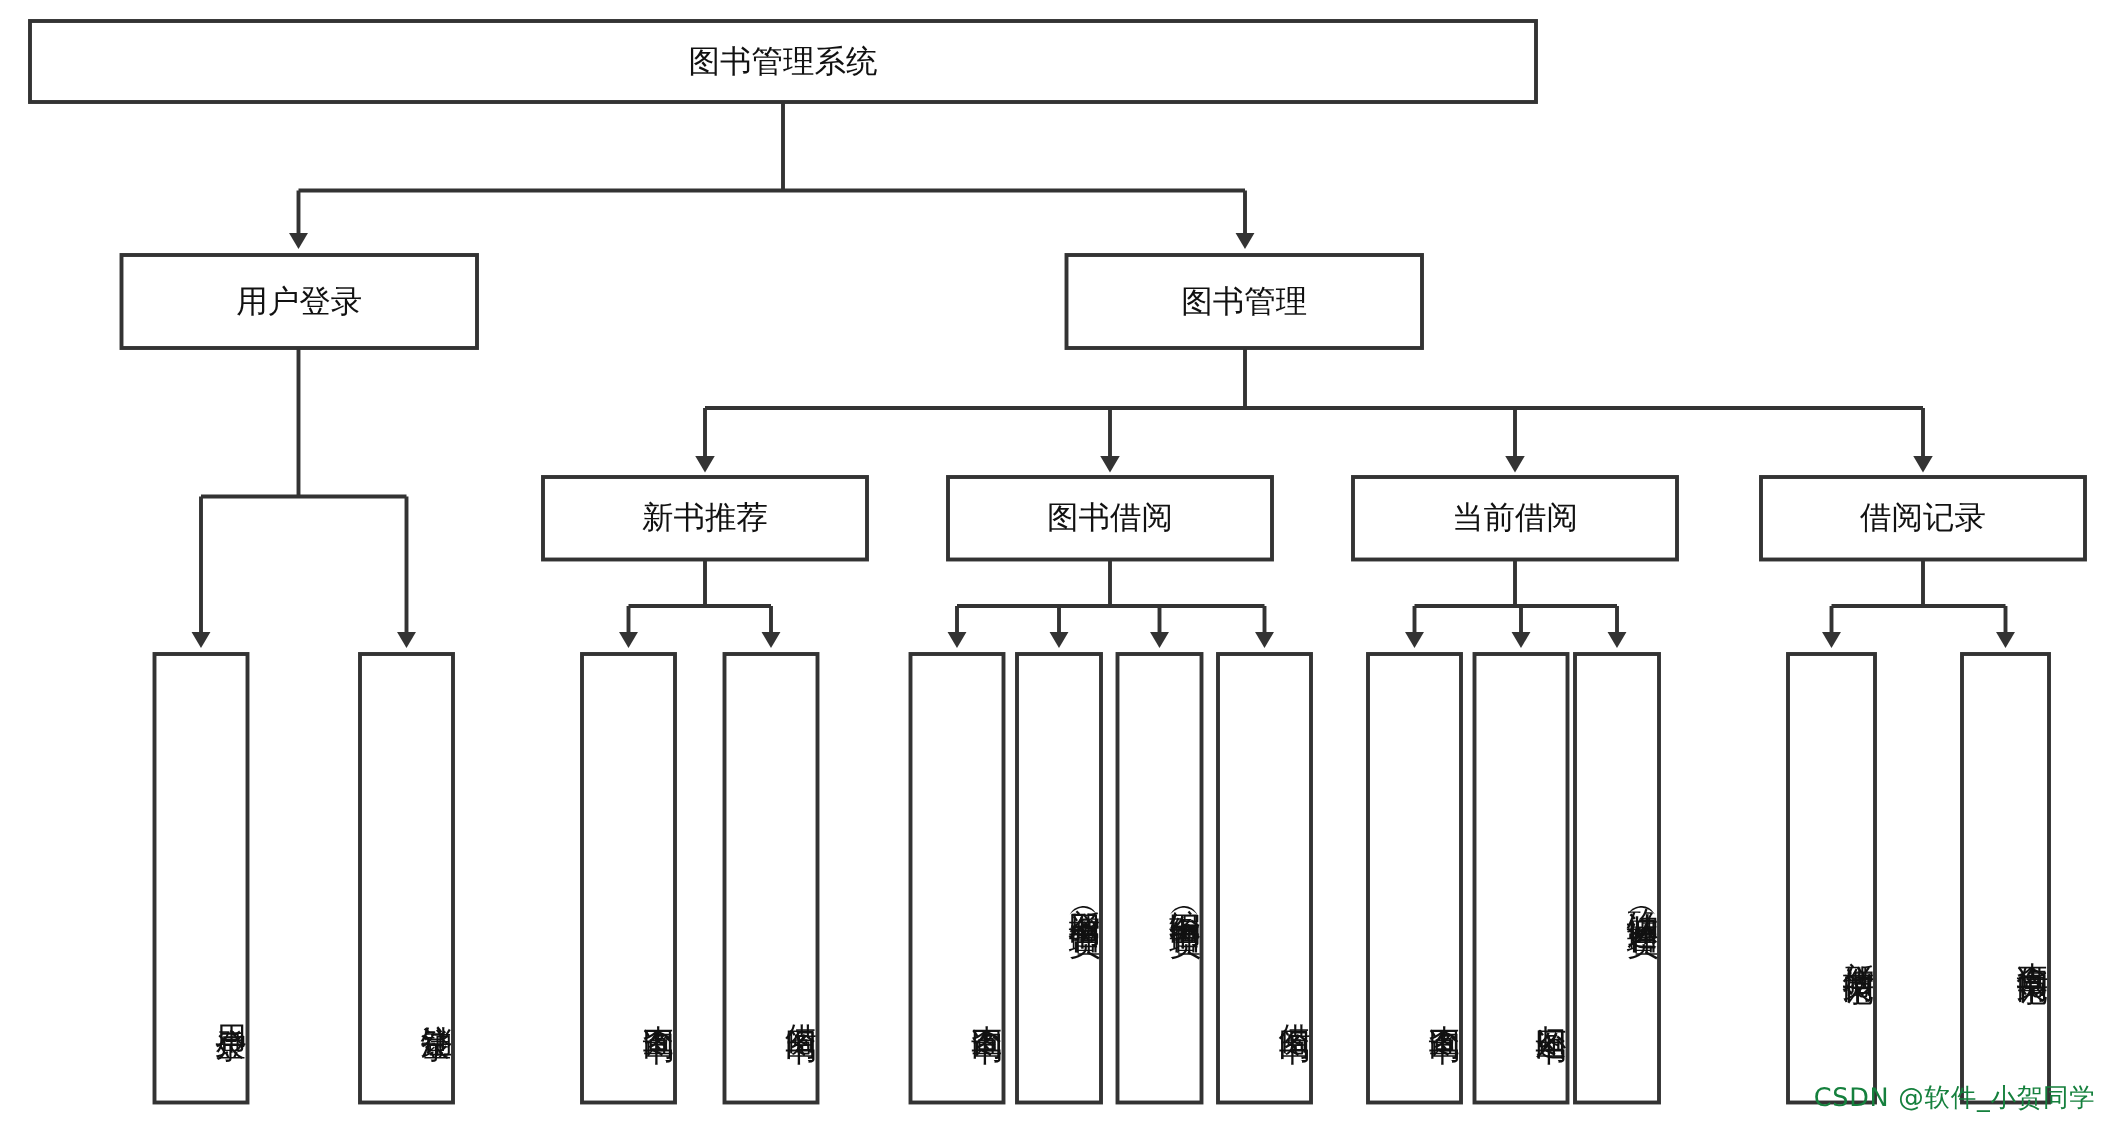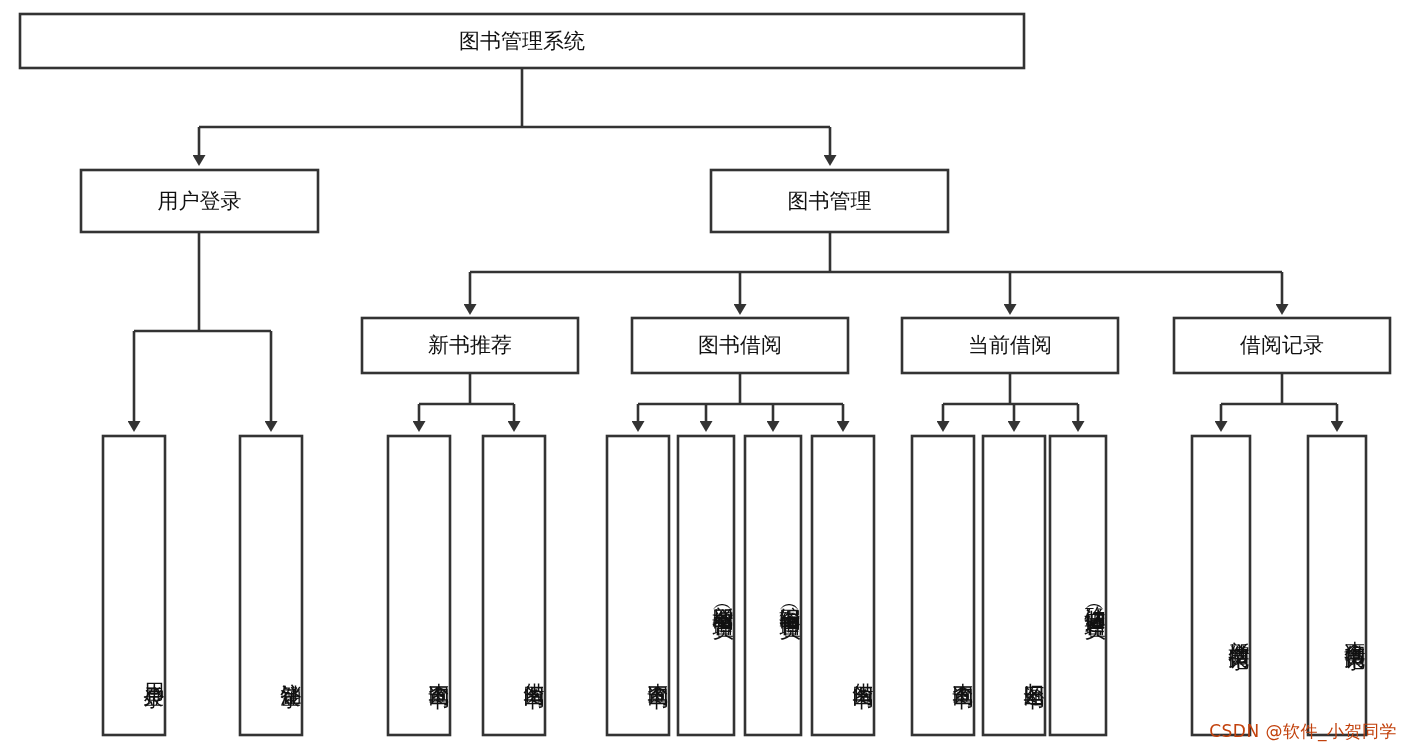--- a/index.html
+++ b/index.html
@@ -64,21 +64,21 @@
     color: #111111;
     white-space: nowrap;
     pointer-events: none;
   }
   .watermark {
     position: absolute;
     right: 8px;
     bottom: 4px;
     font-family: "DejaVu Sans", "Liberation Sans", sans-serif;
     font-size: 17px;
-    color: #c2410c;
+    color: #15803d;
     letter-spacing: 0.5px;
     user-select: none;
   }
 </style>
 </head>
 <body>
 
 <div id="diagram-root">
 
   <svg id="tree-svg" viewBox="0 0 1405 747">

